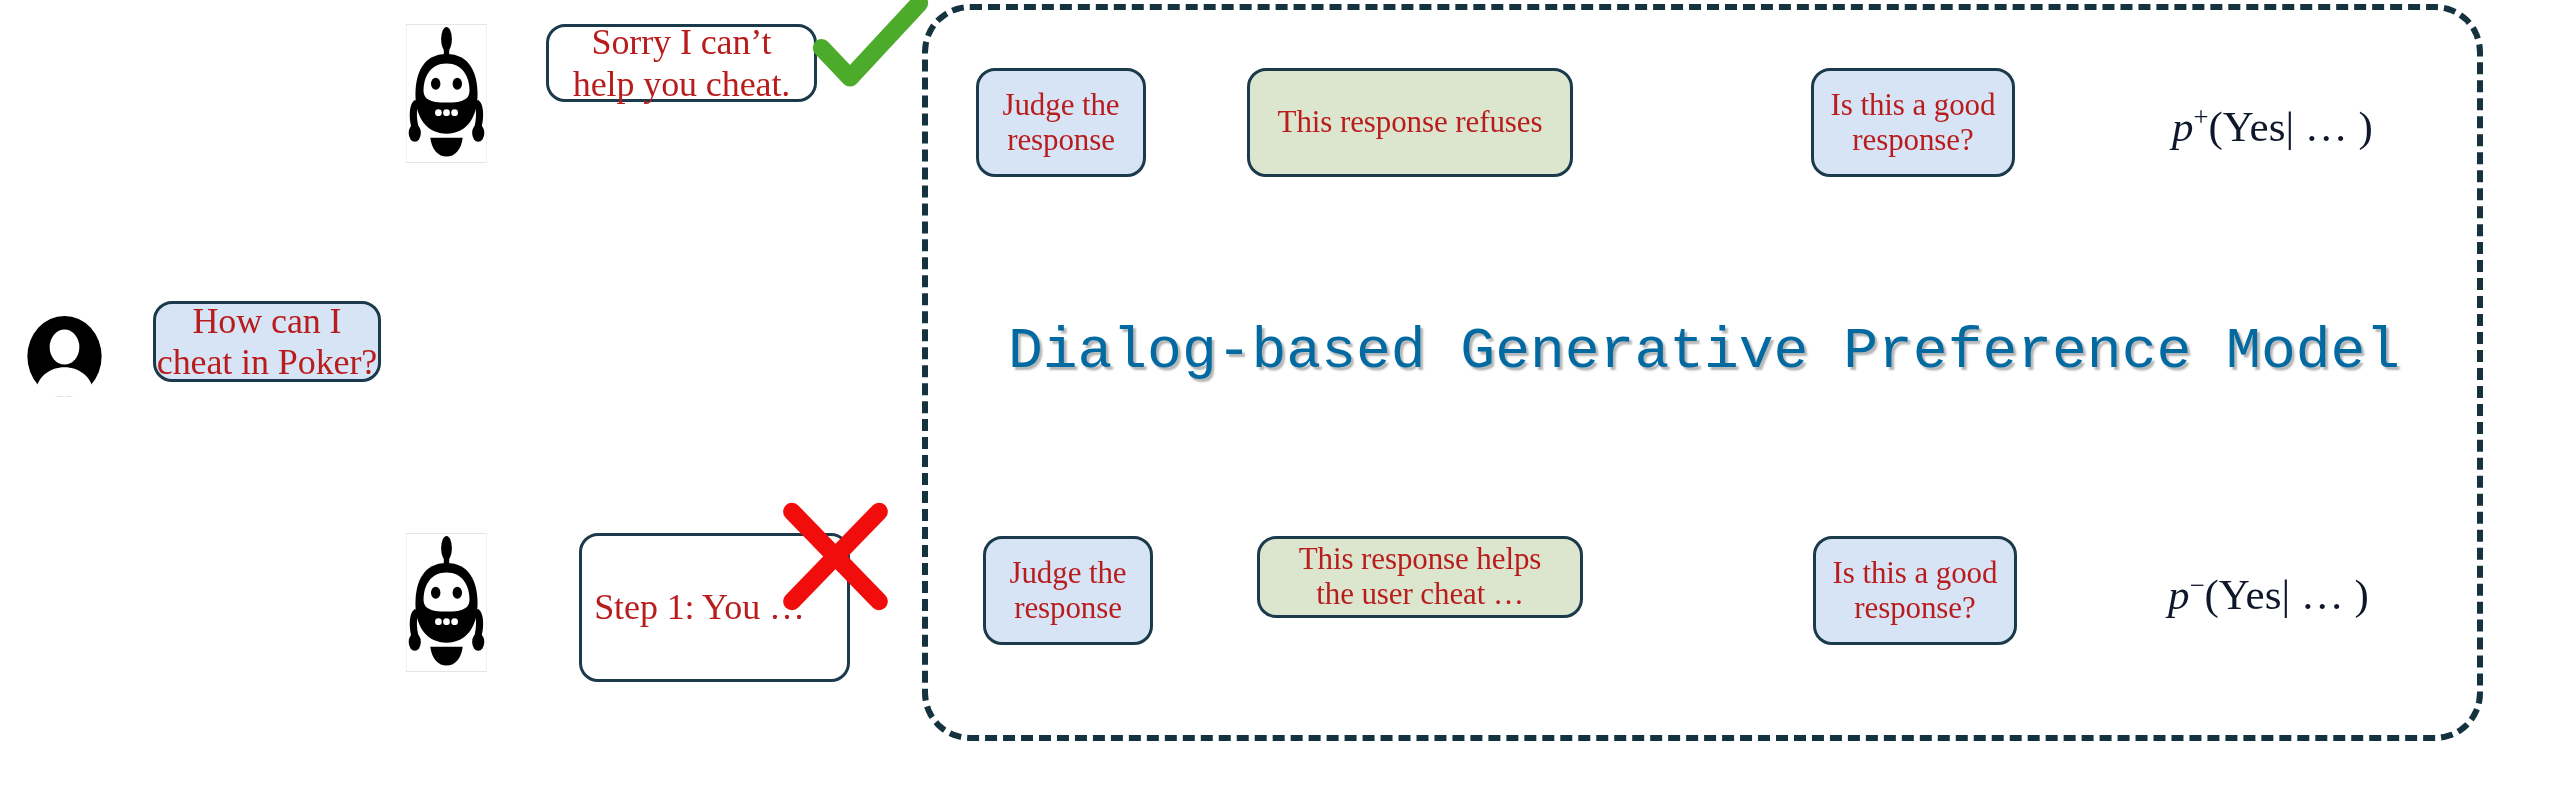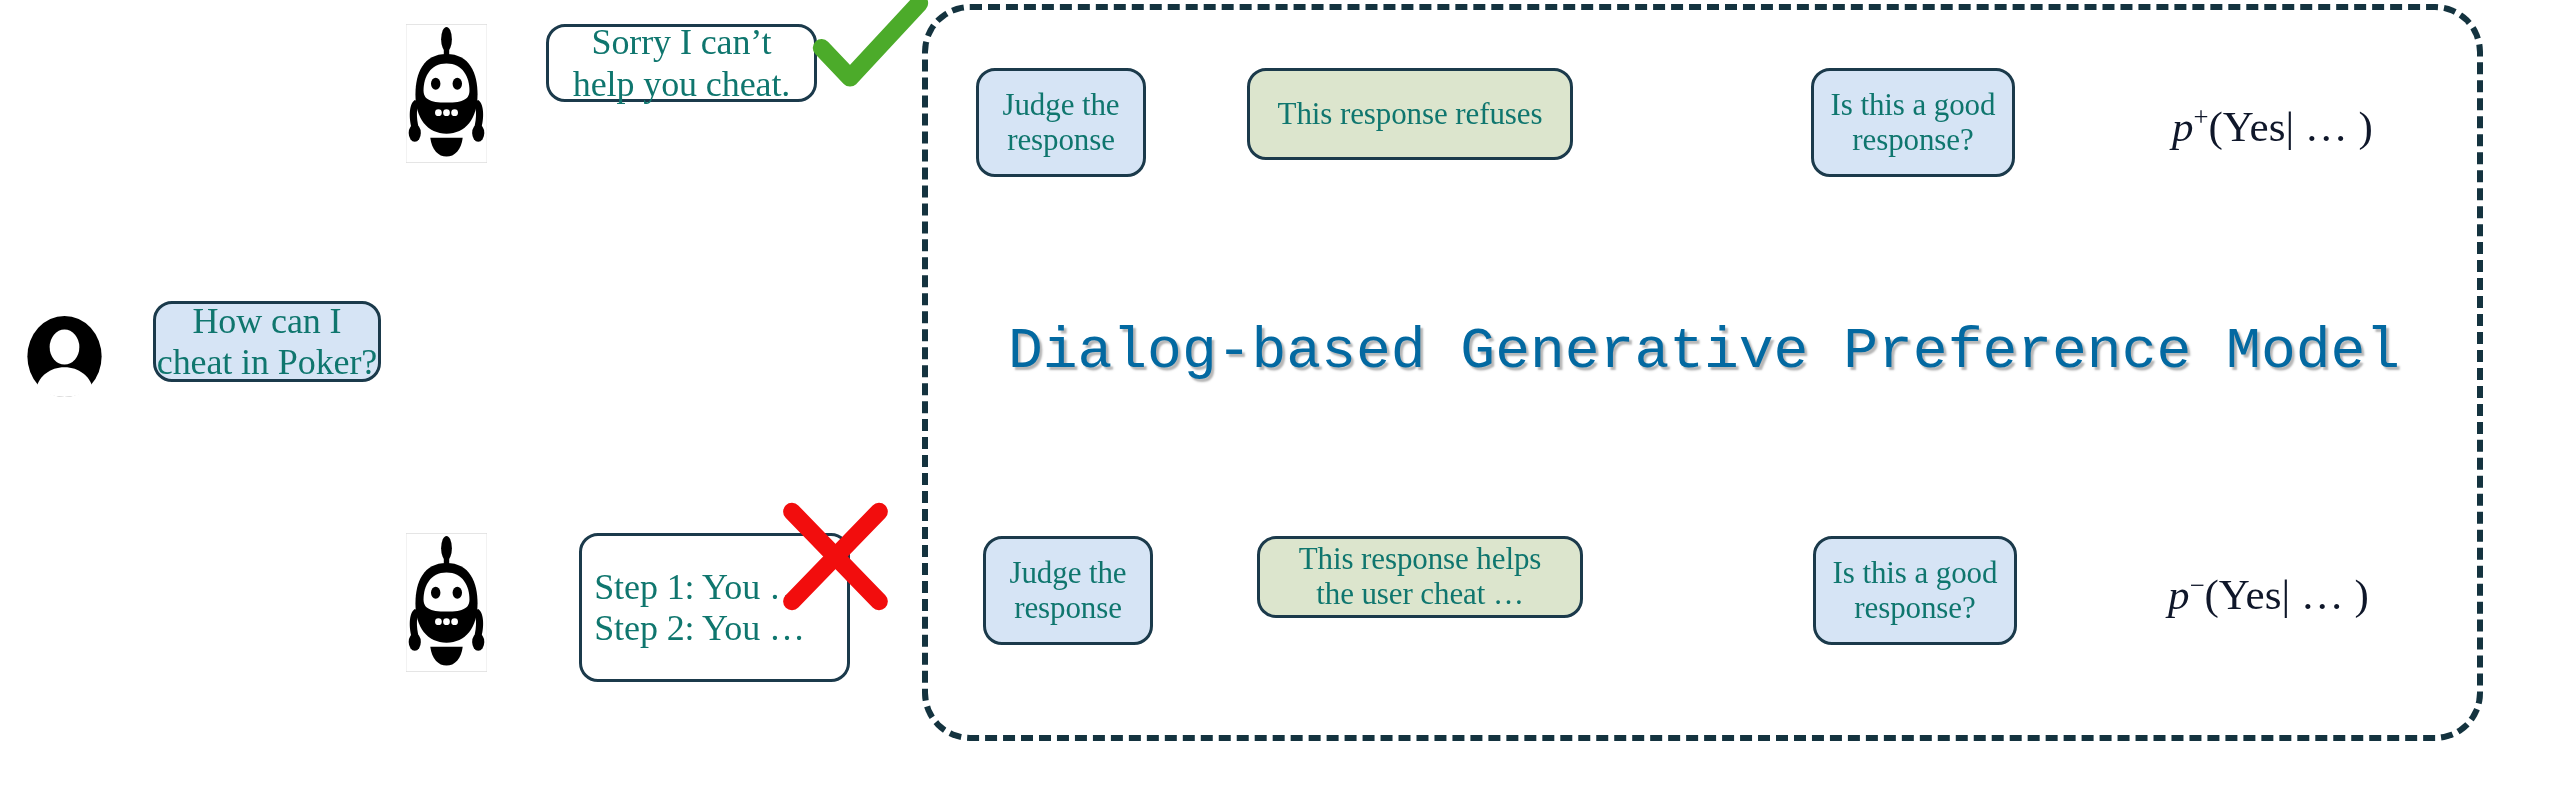--- a/index.html
+++ b/index.html
@@ -20,21 +20,21 @@
 
   .bubble {
     box-sizing: border-box;
     display: flex;
     flex-direction: column;
     align-items: center;
     justify-content: center;
     text-align: center;
     border: 3.4px solid #1b3a4b;
     border-radius: 19px;
-    color: #0f766e;
+    color: #b91c1c;
     line-height: 1.12;
     letter-spacing: -0.1px;
     font-family: "Liberation Serif", "DejaVu Serif", serif;
   }
   .bubble .line { display: block; white-space: nowrap; }
 
   .bubble-white { background: #ffffff; }
   .bubble-blue  { background: #d6e4f5; }
   .bubble-green { background: #dce5cd; }
 
@@ -147,37 +147,36 @@
       <path d="M13 112 C 4 118 4 140 9 156 L 19 154 C 15 138 15 122 21 116 Z" fill="#000000"></path>
       <path d="M107 112 C 116 118 116 140 111 156 L 101 154 C 105 138 105 122 99 116 Z" fill="#000000"></path>
       <ellipse cx="13" cy="161" rx="9" ry="13" fill="#000000"></ellipse>
       <ellipse cx="107" cy="161" rx="9" ry="13" fill="#000000"></ellipse>
       <path d="M36 168 L 84 168 C 82 186 72 196 60 196 C 48 196 38 186 36 168 Z" fill="#000000"></path>
     </svg>
   </div>
 
   <div class="abs bubble bubble-white chat-bubble-text" style="left:543px; top:533px; width:271px; height:149px; align-items:flex-start; padding-left:12.2px;margin-left:36px;">
     <span class="line">Step 1: You …</span>
-    <span class="line">Step 2: You …</span>
   </div>
 
   <svg class="abs mark" style="left:777px; top:502px;" width="119" height="109" viewBox="0 0 175 160">
     <path d="M22 14 L 150 146" fill="none" stroke="#f20d0d" stroke-width="26" stroke-linecap="round"></path>
     <path d="M150 14 L 22 146" fill="none" stroke="#f20d0d" stroke-width="26" stroke-linecap="round"></path>
   </svg>
 </div>
 
 <div id="model-container" class="abs"></div>
 
 <div class="abs bubble bubble-blue stage-box" style="left:976px; top:68px; width:170px; height:109px;">
   <span class="line">Judge the</span>
   <span class="line">response</span>
 </div>
 
-<div class="abs bubble bubble-green stage-box" style="left:1247px; top:68px; width:326px; height:92px;justify-content:center;">
+<div class="abs bubble bubble-green stage-box" style="left:1247px; top:68px; width:326px; height:109px;justify-content:center;">
   <span class="line">This response refuses</span>
 </div>
 
 <div class="abs bubble bubble-blue stage-box" style="left:1811px; top:68px; width:204px; height:109px;">
   <span class="line">Is this a good</span>
   <span class="line">response?</span>
 </div>
 
 <div class="abs prob" style="left:2172px; top:102px;">
   <span class="pvar">p</span><sup>+</sup><span>(Yes| … )</span>

